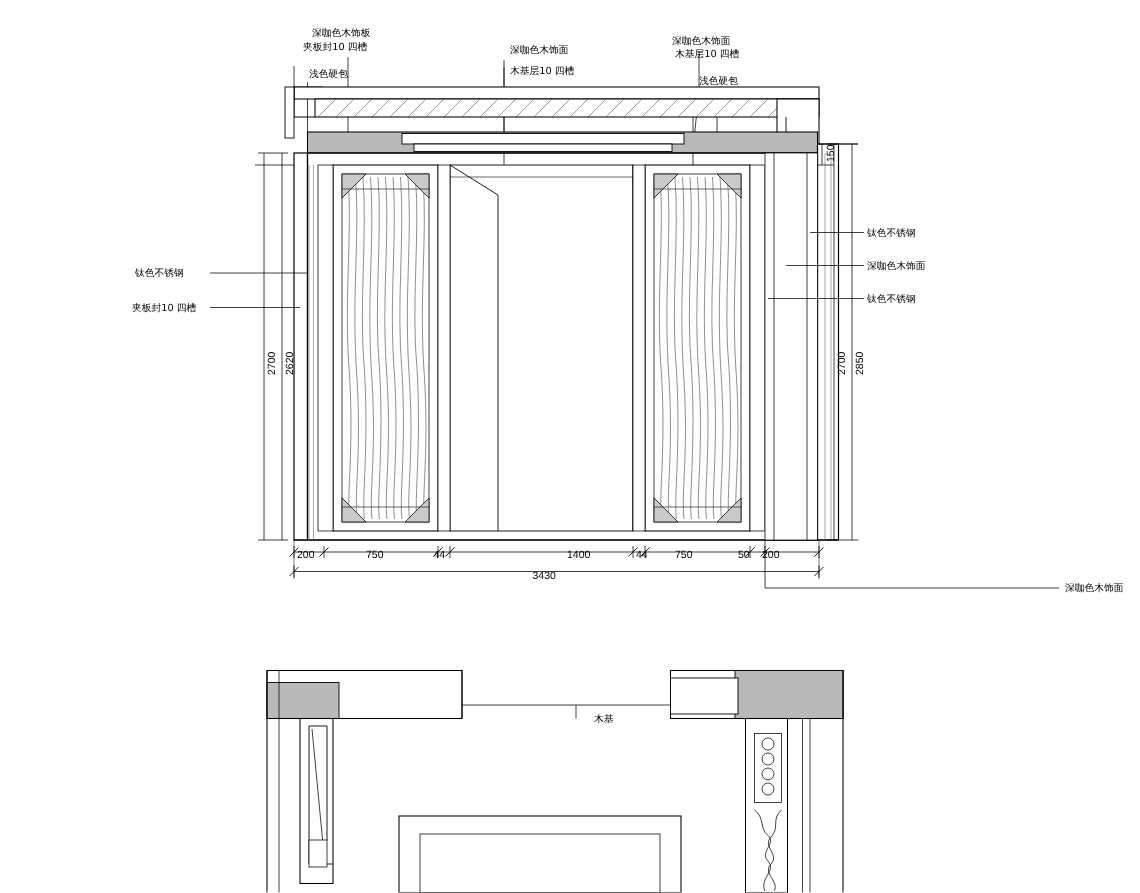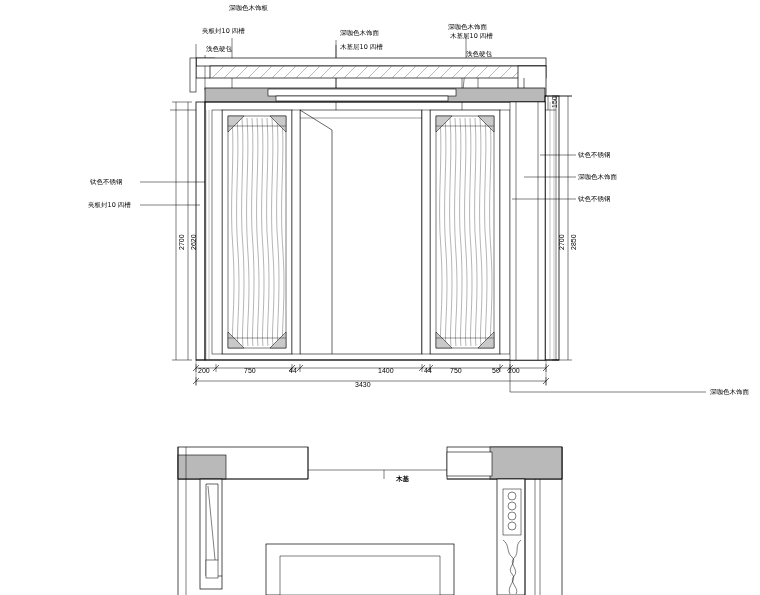--- a/index.html
+++ b/index.html
@@ -263,39 +263,39 @@
 
     <rect x="266" y="544" width="188" height="51" fill="#ffffff" stroke="#000" stroke-width="0.7"></rect>
     <rect x="280" y="556" width="160" height="39" fill="#ffffff" stroke="#000" stroke-width="0.5"></rect>
     <path d="M308,470 L447,470" stroke-width="0.5"></path>
     <path d="M384,479 L384,470" stroke-width="0.5"></path>
   </g>
 </svg>
 
 <div>
 
-  <div class="lbl cn" style="left:208px;top:4px;margin-left:21px;">深咖色木饰板</div>
+  <div class="lbl cn" style="left:208px;top:18px;">深咖色木饰板</div>
   <div class="lbl cn" style="left:202px;top:27px;">夹板封10 四槽</div>
   <div class="lbl cn" style="left:206px;top:45px;">浅色硬包</div>
   <div class="lbl cn" style="left:340px;top:29px;">深咖色木饰面</div>
   <div class="lbl cn" style="left:340px;top:43px;">木基层10 四槽</div>
   <div class="lbl cn" style="left:448px;top:23px;">深咖色木饰面</div>
   <div class="lbl cn" style="left:450px;top:32px;">木基层10 四槽</div>
   <div class="lbl cn" style="left:466px;top:50px;">浅色硬包</div>
 
   <div class="lbl cn" style="left:90px;top:178px;">钛色不锈钢</div>
   <div class="lbl cn" style="left:88px;top:201px;">夹板封10 四槽</div>
 
   <div class="lbl cn" style="left:578px;top:151px;">钛色不锈钢</div>
   <div class="lbl cn" style="left:578px;top:173px;">深咖色木饰面</div>
   <div class="lbl cn" style="left:578px;top:195px;">钛色不锈钢</div>
 
   <div class="lbl cn" style="left:710px;top:388px;">深咖色木饰面</div>
 
-  <div class="lbl cn" style="left:396px;top:475px;font-weight:bold;">木基</div>
+  <div class="lbl cn" style="left:396px;top:475px;">木基</div>
 
   <div class="dimv" style="left:178px;top:250px;">2700</div>
   <div class="dimv" style="left:190px;top:250px;">2620</div>
   <div class="dimv" style="left:558px;top:250px;">2700</div>
   <div class="dimv" style="left:570px;top:250px;">2850</div>
   <div class="dimv" style="left:551px;top:108px;">150</div>
 
   <div class="dim" style="left:198px;top:367px;">200</div>
   <div class="dim" style="left:244px;top:367px;">750</div>
   <div class="dim" style="left:289px;top:367px;">44</div>

